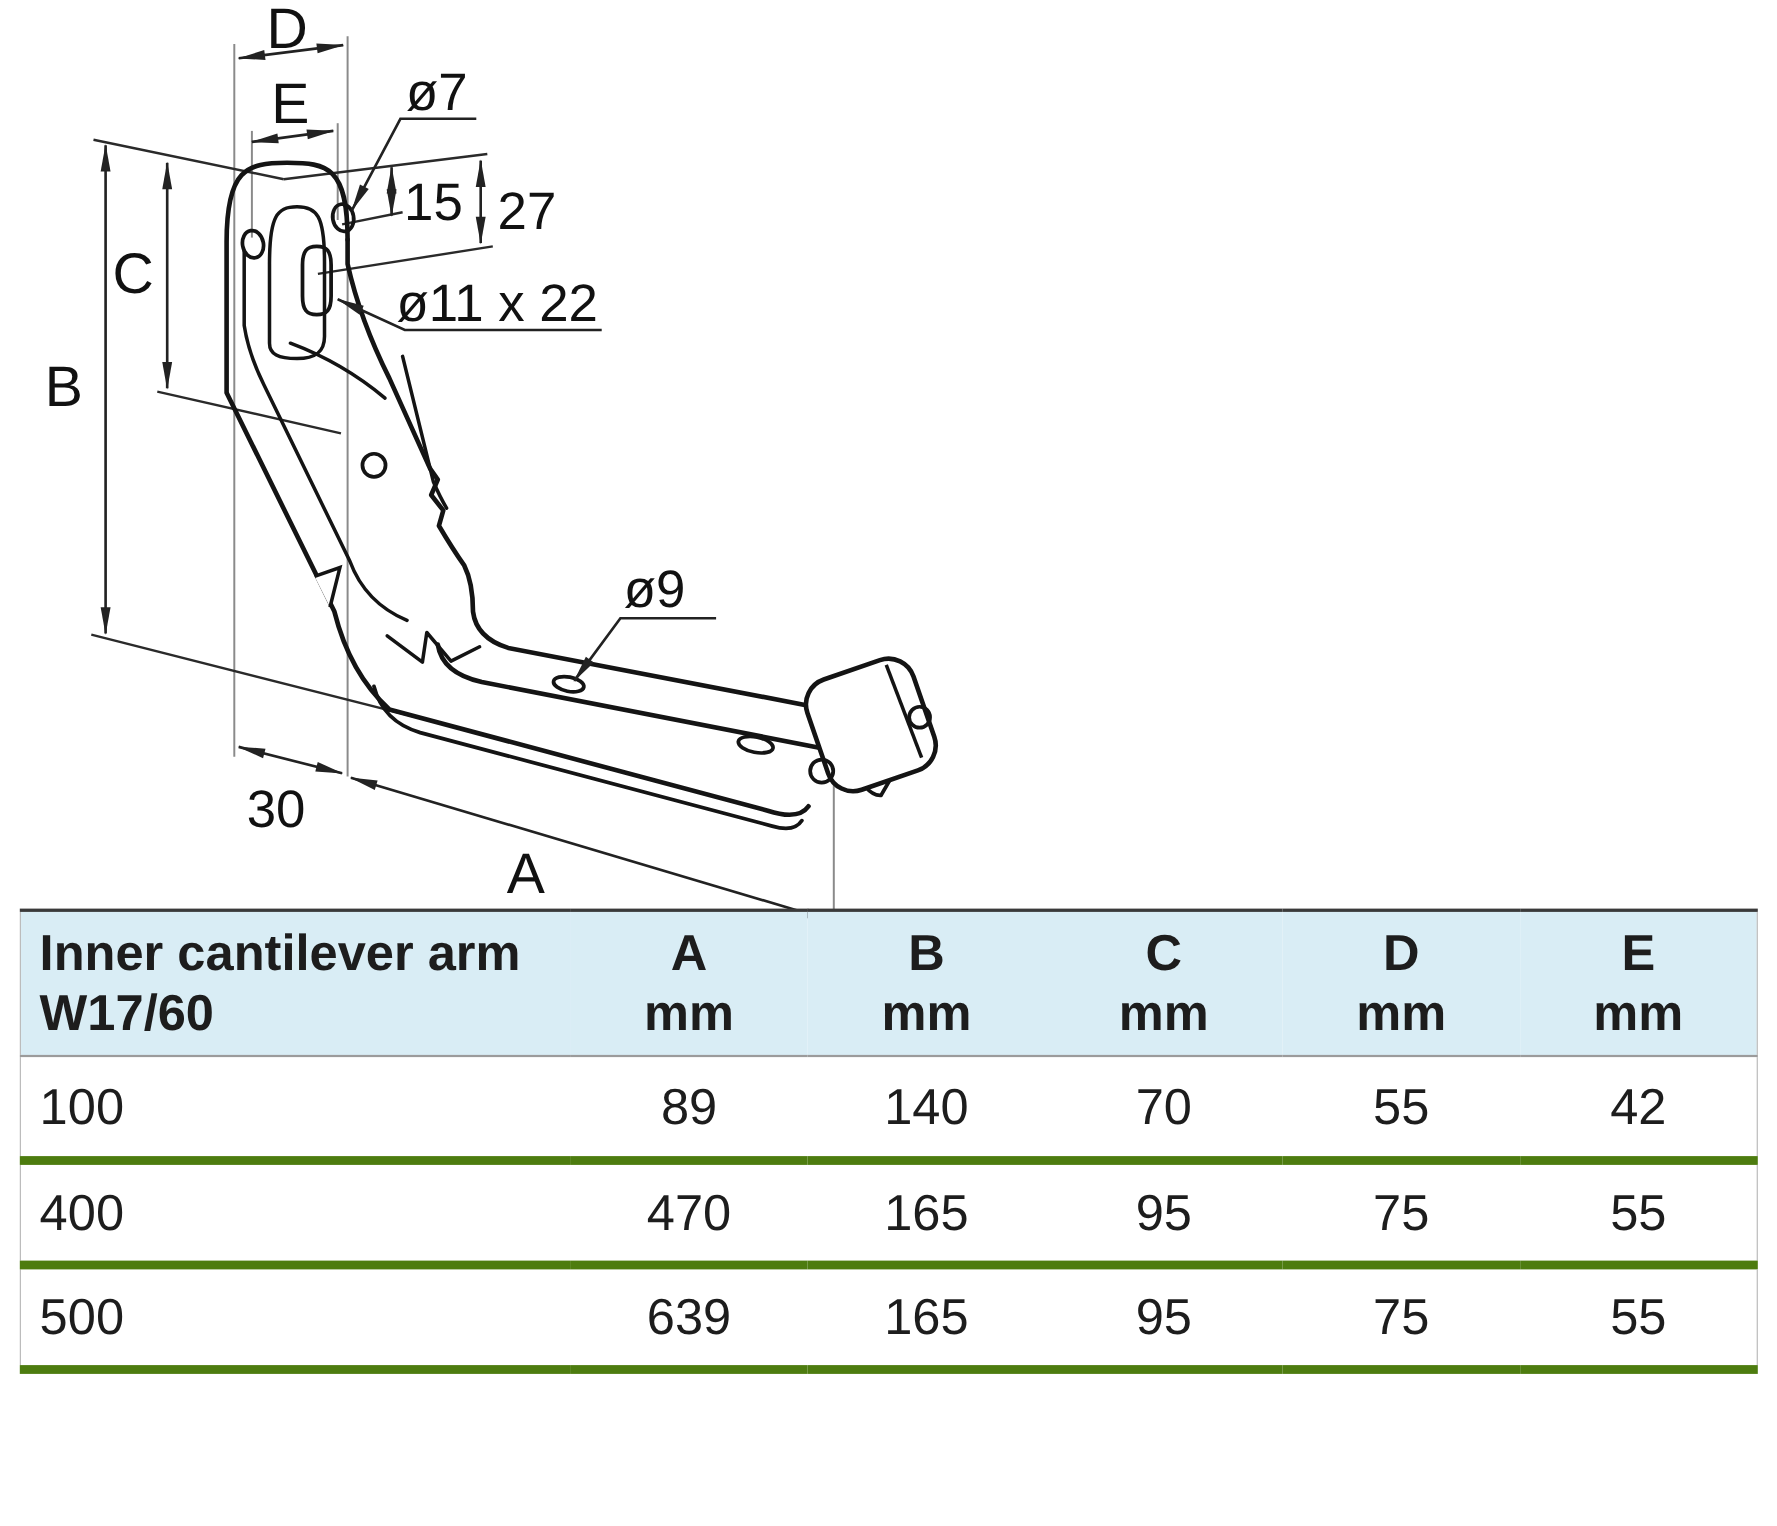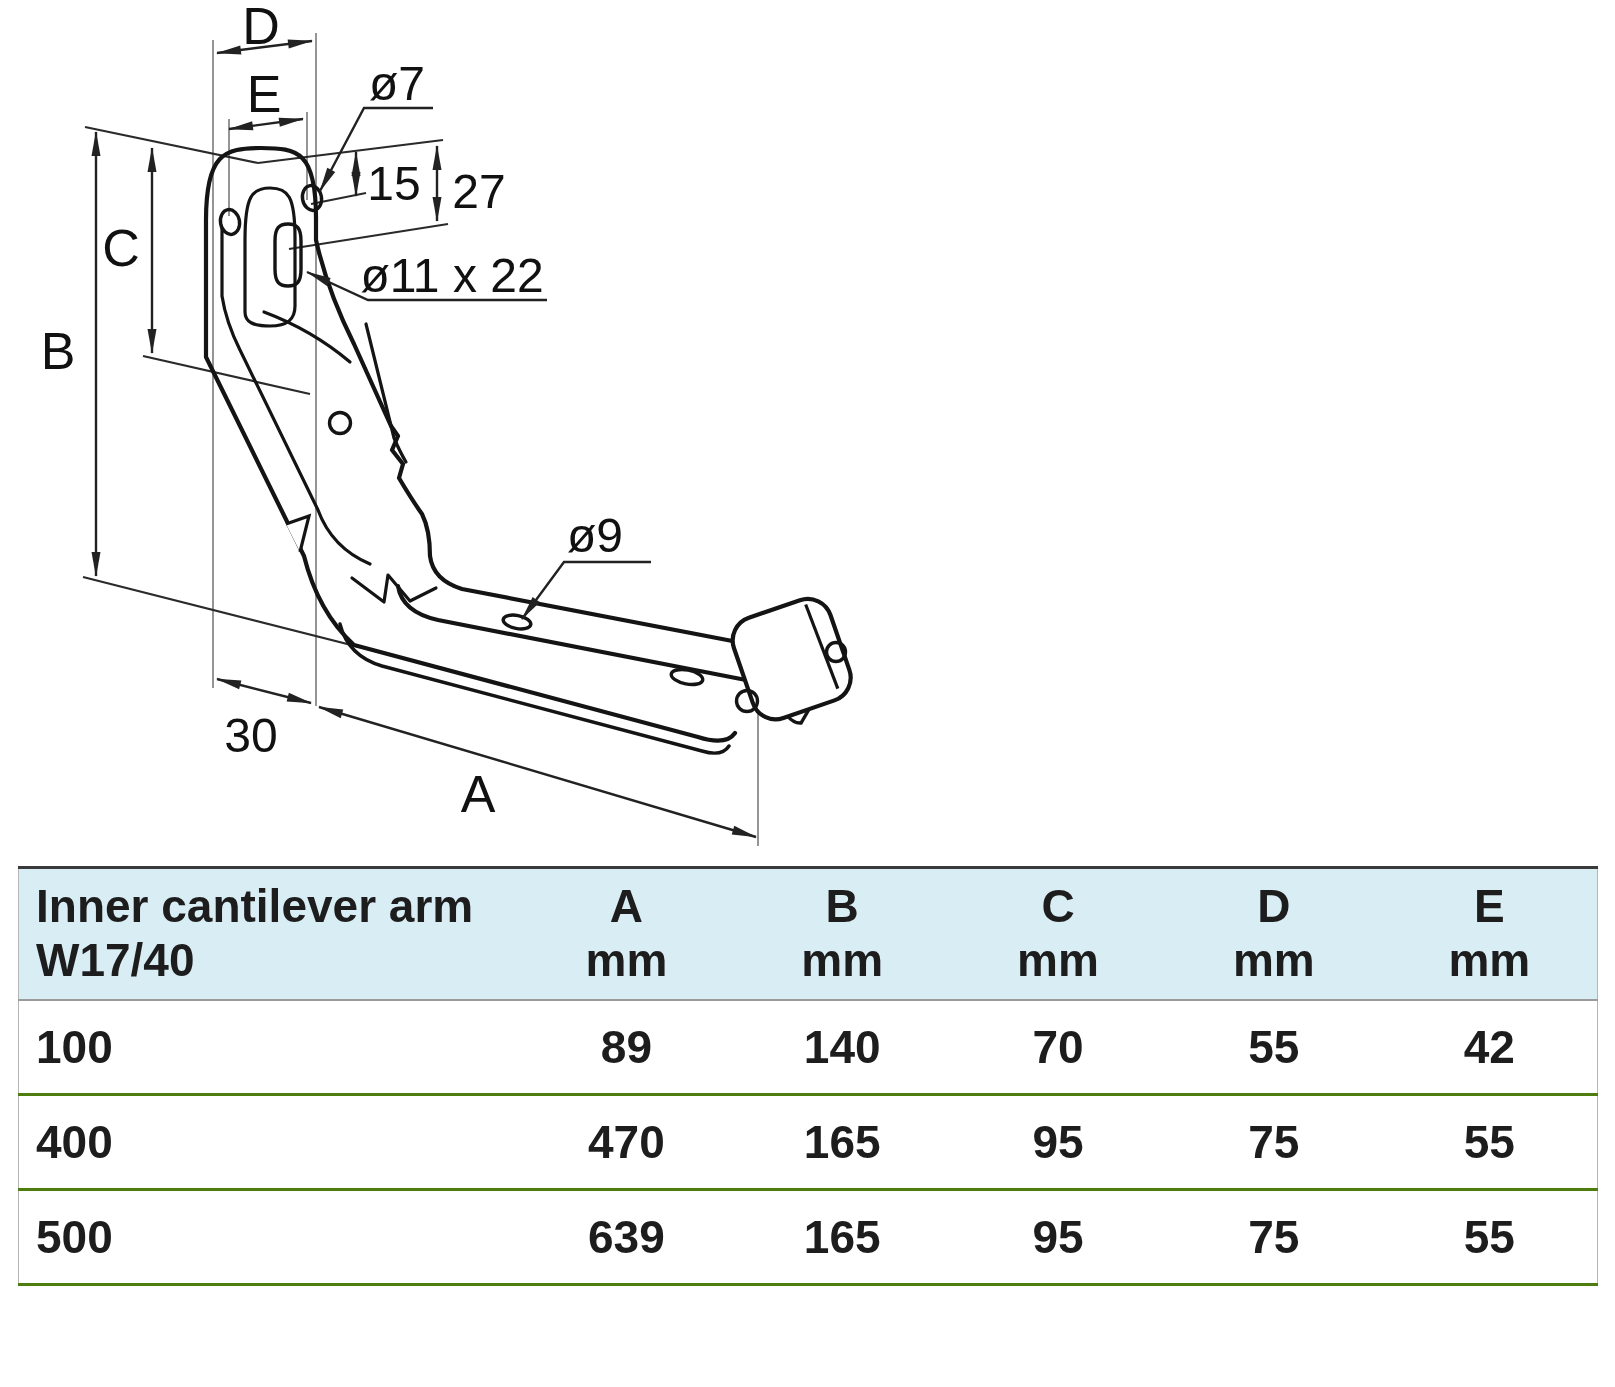--- a/index.html
+++ b/index.html
@@ -2,27 +2,27 @@
 <html><head>
 <meta charset="utf-8">
 <style>
   html,body{margin:0;padding:0;background:#ffffff;}
   body{width:1615px;height:1387px;position:relative;font-family:"Liberation Sans",sans-serif;color:#1d1d1d;}
   .drawing-wrap{position:absolute;top:0;left:0;width:1615px;height:856px;}
   svg text{font-family:"Liberation Sans","DejaVu Sans",sans-serif;fill:#111;}
   .dimlabel{font-size:52px;}
   .dimlabel-sm{font-size:48px;}
 
-  .spec-table{position:absolute;top:866px;left:18px;width:1579px;border-collapse:collapse;table-layout:fixed;}
+  .spec-table{position:absolute;top:826px;left:18px;width:1579px;border-collapse:collapse;table-layout:fixed;}
   .spec-table th,.spec-table td{font-size:46px;vertical-align:middle;padding:0;}
   .spec-table thead tr{height:132px;}
   .spec-table thead th{border-top:3px solid #3a3a3a;border-bottom:2px solid #9b9b9b;font-weight:bold;text-align:center;line-height:1.16;}
   .spec-table thead th.titlecell{text-align:left;padding-left:17px;}
   .spec-table tbody tr{height:95px;}
-  .spec-table tbody td{border-bottom:3px solid #4d7c0f;text-align:center;font-weight:bold;}
+  .spec-table tbody td{border-bottom:8px solid #4d7c0f;text-align:center;font-weight:normal;}
   .spec-table tbody td.sizecell{text-align:left;padding-left:17px;}
   .spec-table{border-left:1px solid #b5b5b5;border-right:1px solid #b5b5b5;}
 </style>
 </head>
 <body>
 
 <div class="drawing-wrap">
 <svg width="1615" height="856" viewBox="0 0 1615 856">
   <defs>
     <marker id="arr" viewBox="0 0 28 12" refX="26" refY="6" markerWidth="28" markerHeight="12" orient="auto-start-reverse" markerUnits="userSpaceOnUse">
@@ -129,21 +129,21 @@
     <col style="width:215.8px">
       <col style="width:215.8px">
       <col style="width:215.8px">
       <col style="width:215.8px">
       <col style="width:215.8px">
   </colgroup>
   <thead>
     <tr style="background:#d9edf5;">
       <th class="titlecell">
         <div>Inner cantilever arm</div>
-        <div>W17/40</div>
+        <div>W17/60</div>
       </th>
       <th>
         <div>A</div>
         <div>mm</div>
       </th>
       <th>
         <div>B</div>
         <div>mm</div>
       </th>
       <th>

